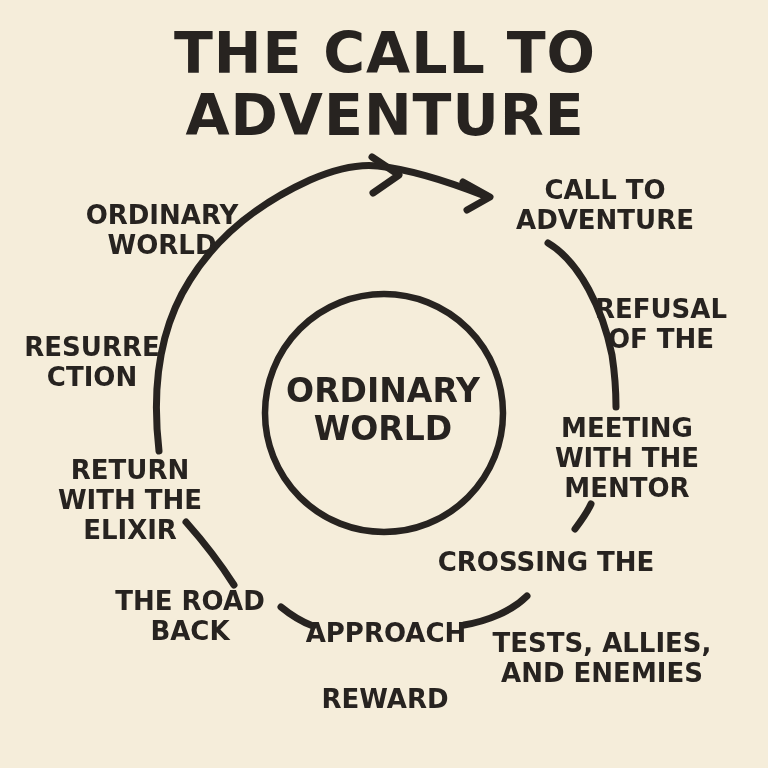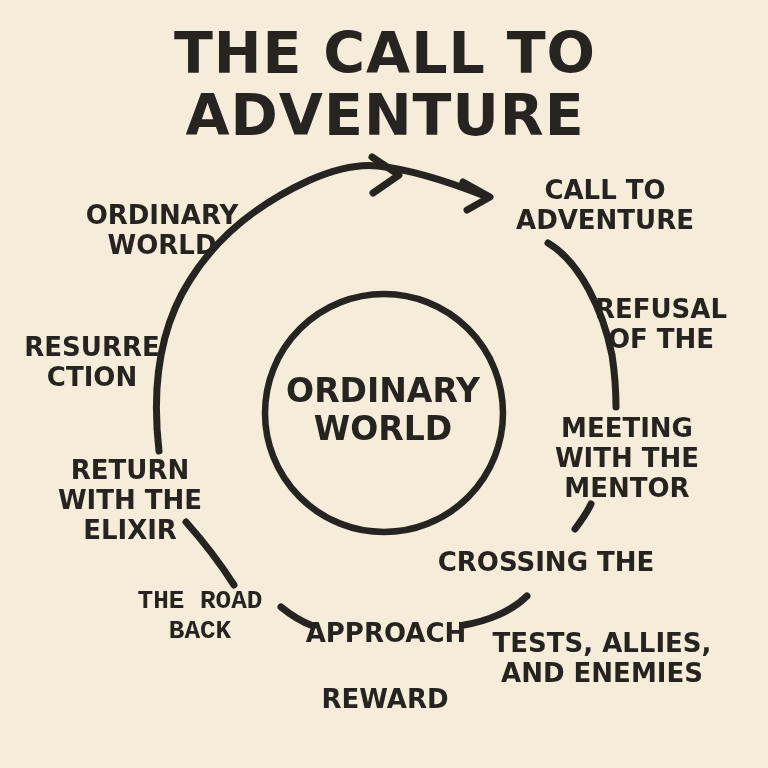--- a/index.html
+++ b/index.html
@@ -122,21 +122,21 @@
   </div>
 
   <div class="label" style="left:386px;top:633px;">
     <div>APPROACH</div>
   </div>
 
   <div class="label" style="left:385px;top:699px;">
     <div>REWARD</div>
   </div>
 
-  <div class="label" style="left:200px;top:616px;font-family:Liberation Mono, monospace;">
+  <div class="label" style="left:190px;top:616px;">
     <div>THE ROAD</div>
     <div>BACK</div>
   </div>
 
   <div class="label" style="left:130px;top:500px;">
     <div>RETURN</div>
     <div>WITH THE</div>
     <div>ELIXIR</div>
   </div>
 

